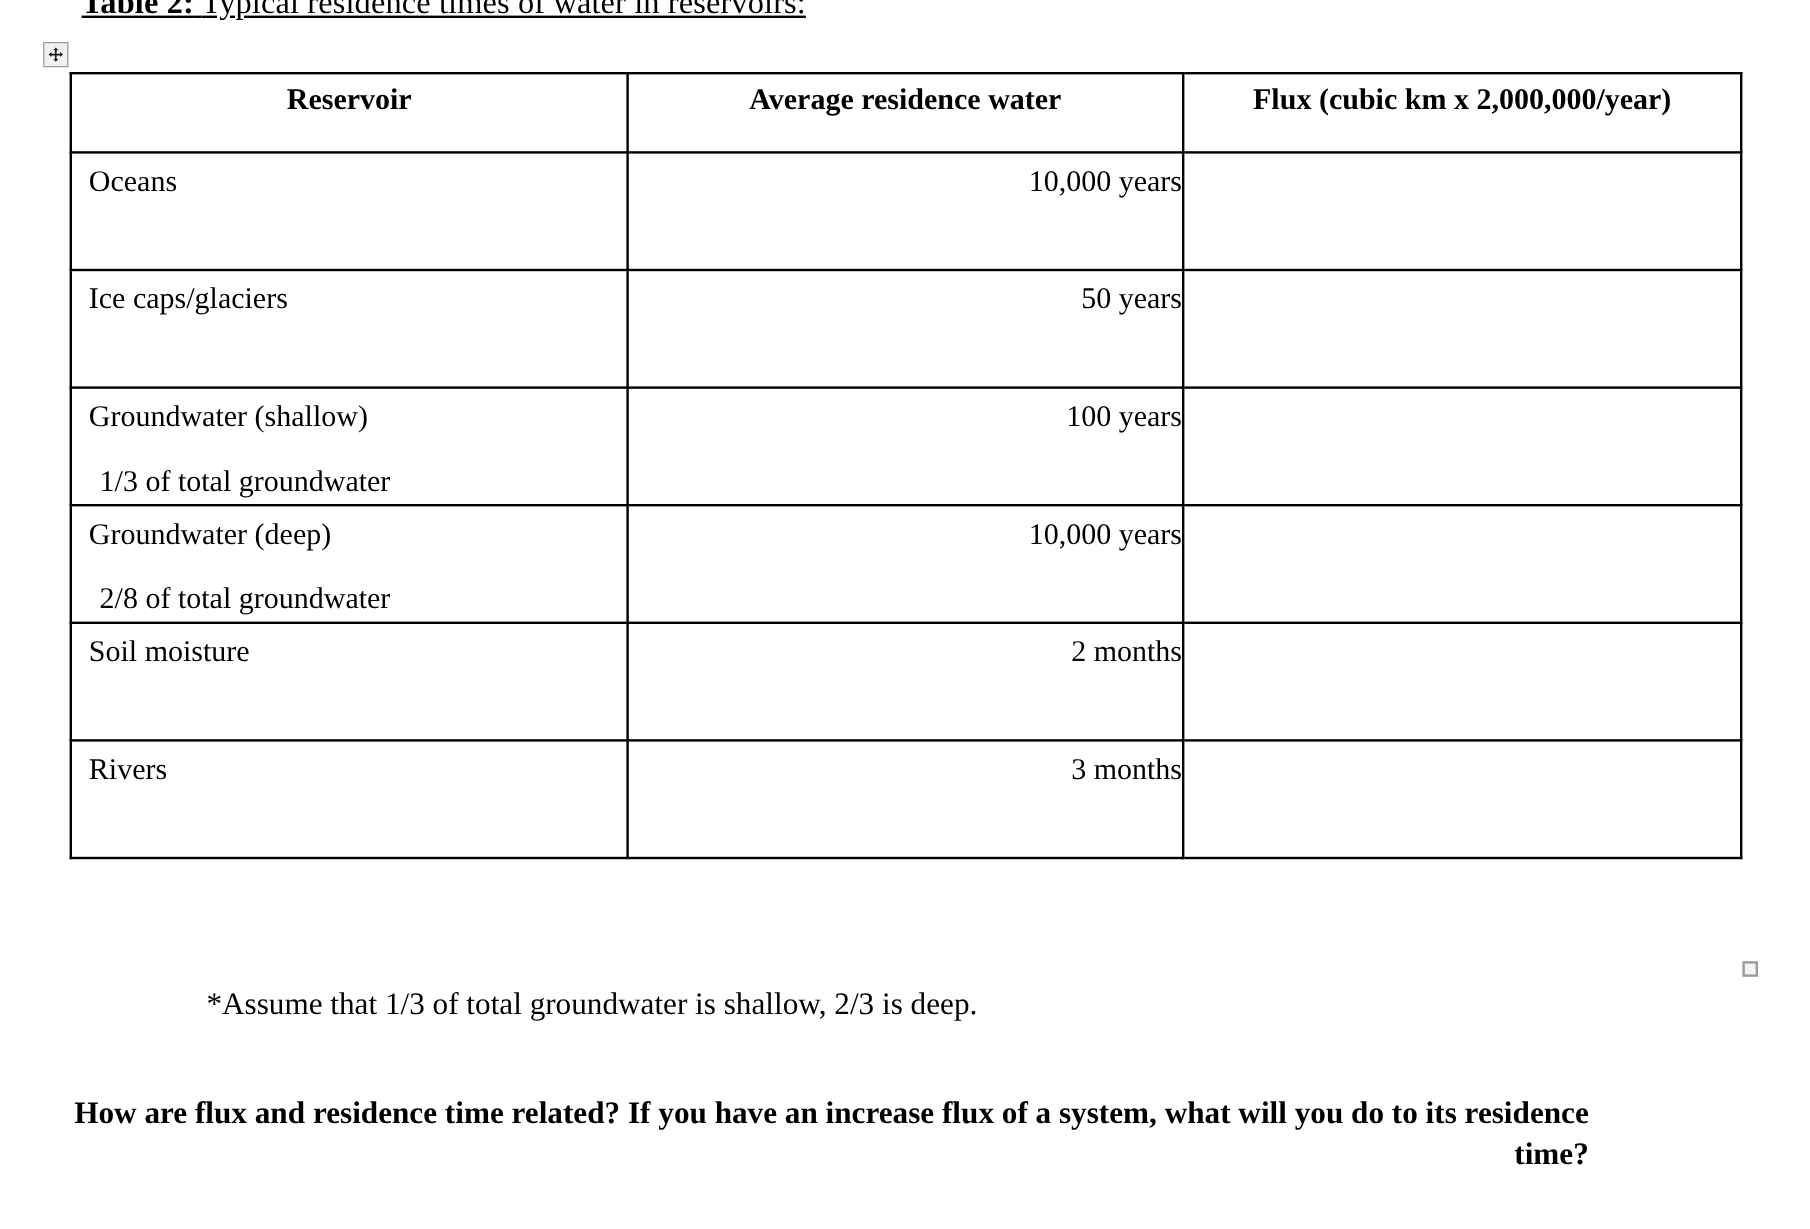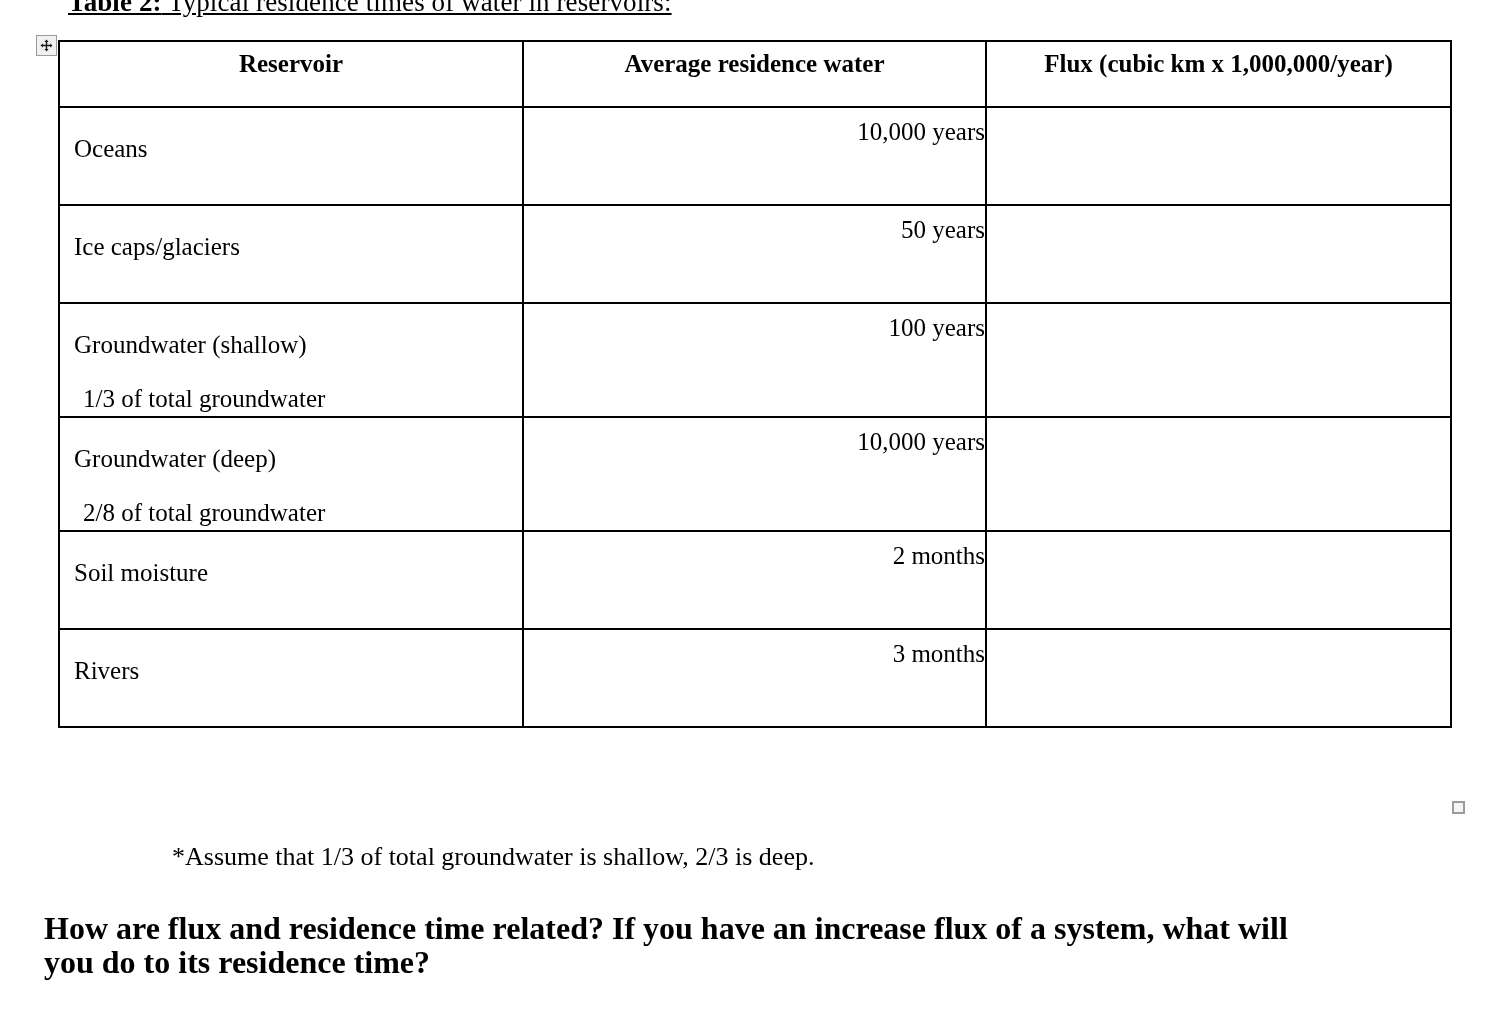--- a/index.html
+++ b/index.html
@@ -57,21 +57,21 @@
     height: 13px;
     background: #f4f4f4;
     border: 2px solid #9b9b9b;
     box-sizing: border-box;
   }
 
   
   .res-table {
     position: absolute;
     left: 58px;
-    top: 40px;
+    top: 60px;
     width: 1392px;
     border-collapse: collapse;
     table-layout: fixed;
   }
   .res-table td, .res-table th {
     border: 2px solid #000000;
     padding: 0;
     vertical-align: top;
     font-size: 25px;
     font-weight: normal;
@@ -87,54 +87,55 @@
     font-size: 25px;
     vertical-align: top;
   }
   .res-table thead th .hcell {
     padding-top: 7px;
     line-height: 30px;
   }
 
   .res-table tbody td { height: 96px; }
   .cell-name {
-    padding: 24px 0 0 14px;
+    padding: 7px 0 0 14px;
     line-height: 34px;
   }
   .cell-name .sub {
     display: block;
     padding-left: 9px;
     margin-top: 20px;
   }
   .cell-time {
     padding-top: 7px;
     text-align: right;
     line-height: 34px;
   }
   .cell-flux { }
 
   
   .footnote {
     position: absolute;
     left: 172px;
-    top: 841px;
+    top: 821px;
     font-size: 26px;
     line-height: 32px;
     white-space: nowrap;
   }
 
   
   .question {
     position: absolute;
     left: 44px;
     top: 911px;
     width: 1280px;
-    font-size: 32px;
+    font-size: 26px;
     line-height: 34px;
     font-weight: bold;
+    text-align: right;
   }
 </style>
 </head>
 <body>
 
 <div class="doc-title"><span class="u"><span class="label">Table 2:</span> <span>Typical residence times of water in reservoirs:</span></span></div>
 
 <div class="table-move-handle">
   <span>
     <svg width="13" height="13" viewBox="0 0 13 13" aria-hidden="true">
@@ -151,21 +152,21 @@
   </colgroup>
   <thead>
     <tr>
       <th>
           <div class="hcell">Reservoir</div>
         </th>
       <th>
           <div class="hcell">Average residence water</div>
         </th>
       <th>
-          <div class="hcell">Flux (cubic km x 1,000,000/year)</div>
+          <div class="hcell">Flux (cubic km x 2,000,000/year)</div>
         </th>
     </tr>
   </thead>
   <tbody>
     <tr>
       <td>
           <div class="cell-name"><span>Oceans</span></div>
         </td>
       <td>
           <div class="cell-time">10,000 years</div>

